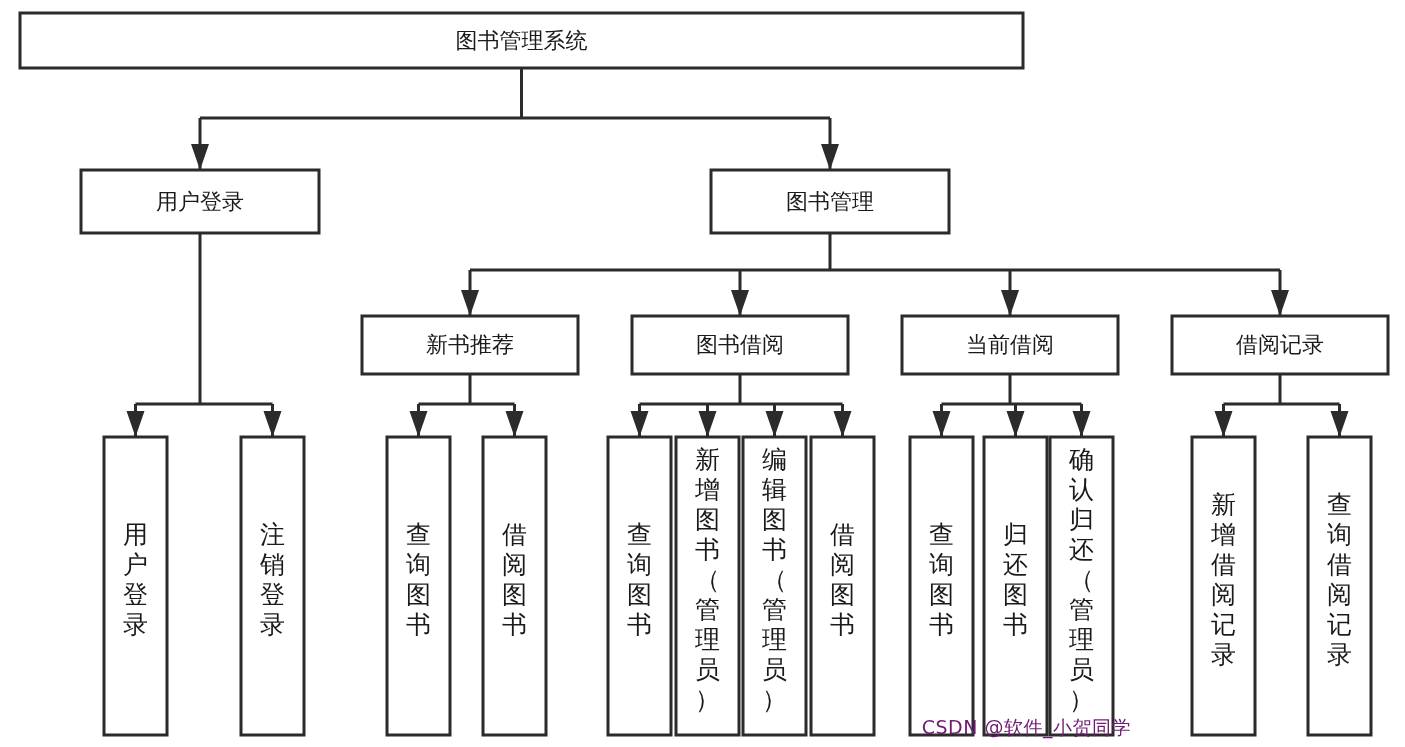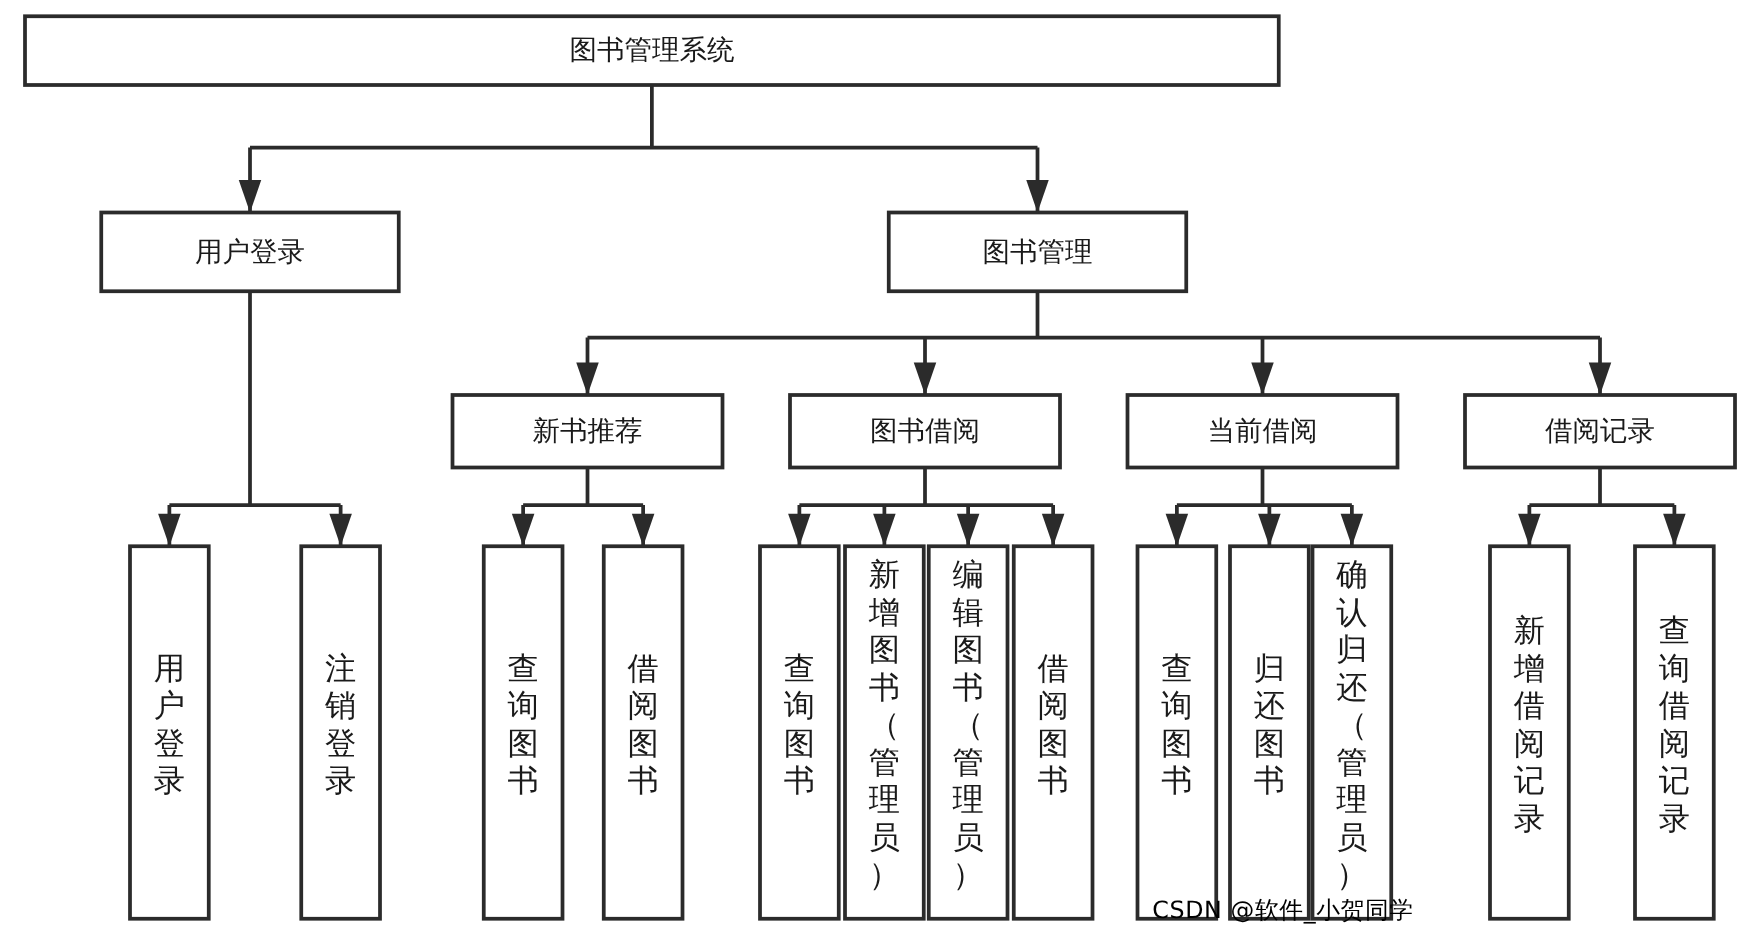--- a/index.html
+++ b/index.html
@@ -18,21 +18,21 @@
     dominant-baseline:middle;text-anchor:middle;
   }
   .node-label-vertical{
     font-family:"DejaVu Sans","Liberation Sans",sans-serif;
     font-size:25px;fill:#1a1a1a;
     text-anchor:middle;
   }
   .watermark{
     position:absolute;right:10px;bottom:6px;
     font-family:"DejaVu Sans","Liberation Sans",sans-serif;
-    font-size:19px;color:#000000;white-space:nowrap;
+    font-size:19px;color:#701a75;white-space:nowrap;
     letter-spacing:0.5px;
   }
 </style>
 </head>
 <body>
 
 <div id="diagram-root">
   <svg class="diagram-canvas" viewBox="0 0 1405 747">
     <g id="edges-layer">
         <g>

